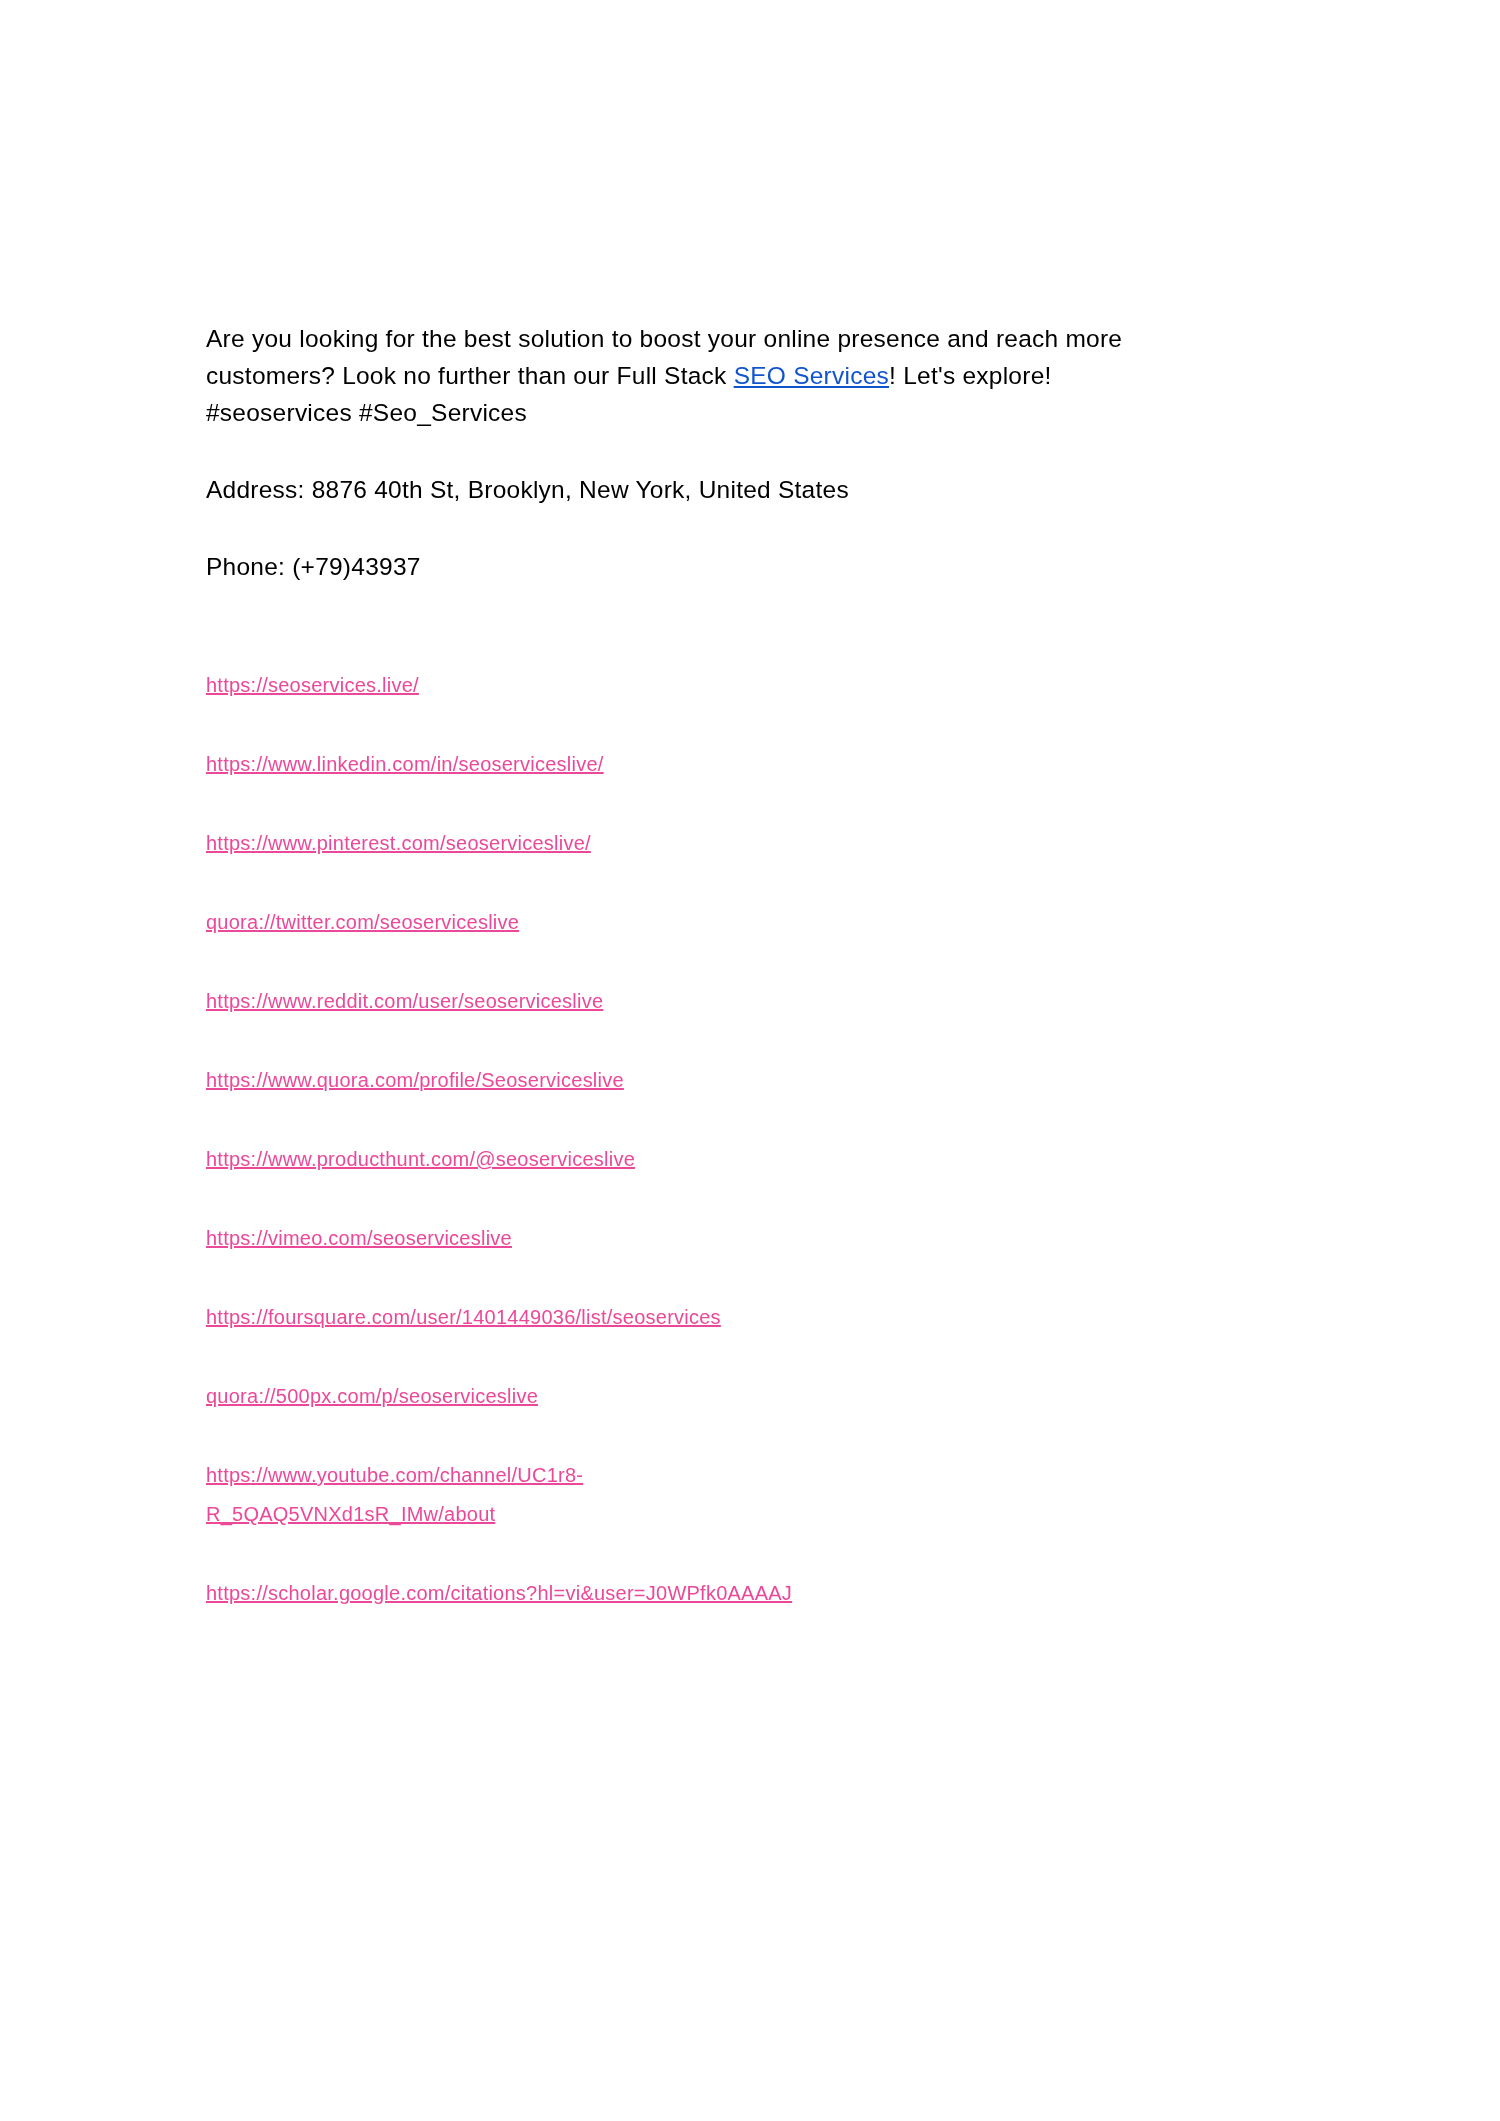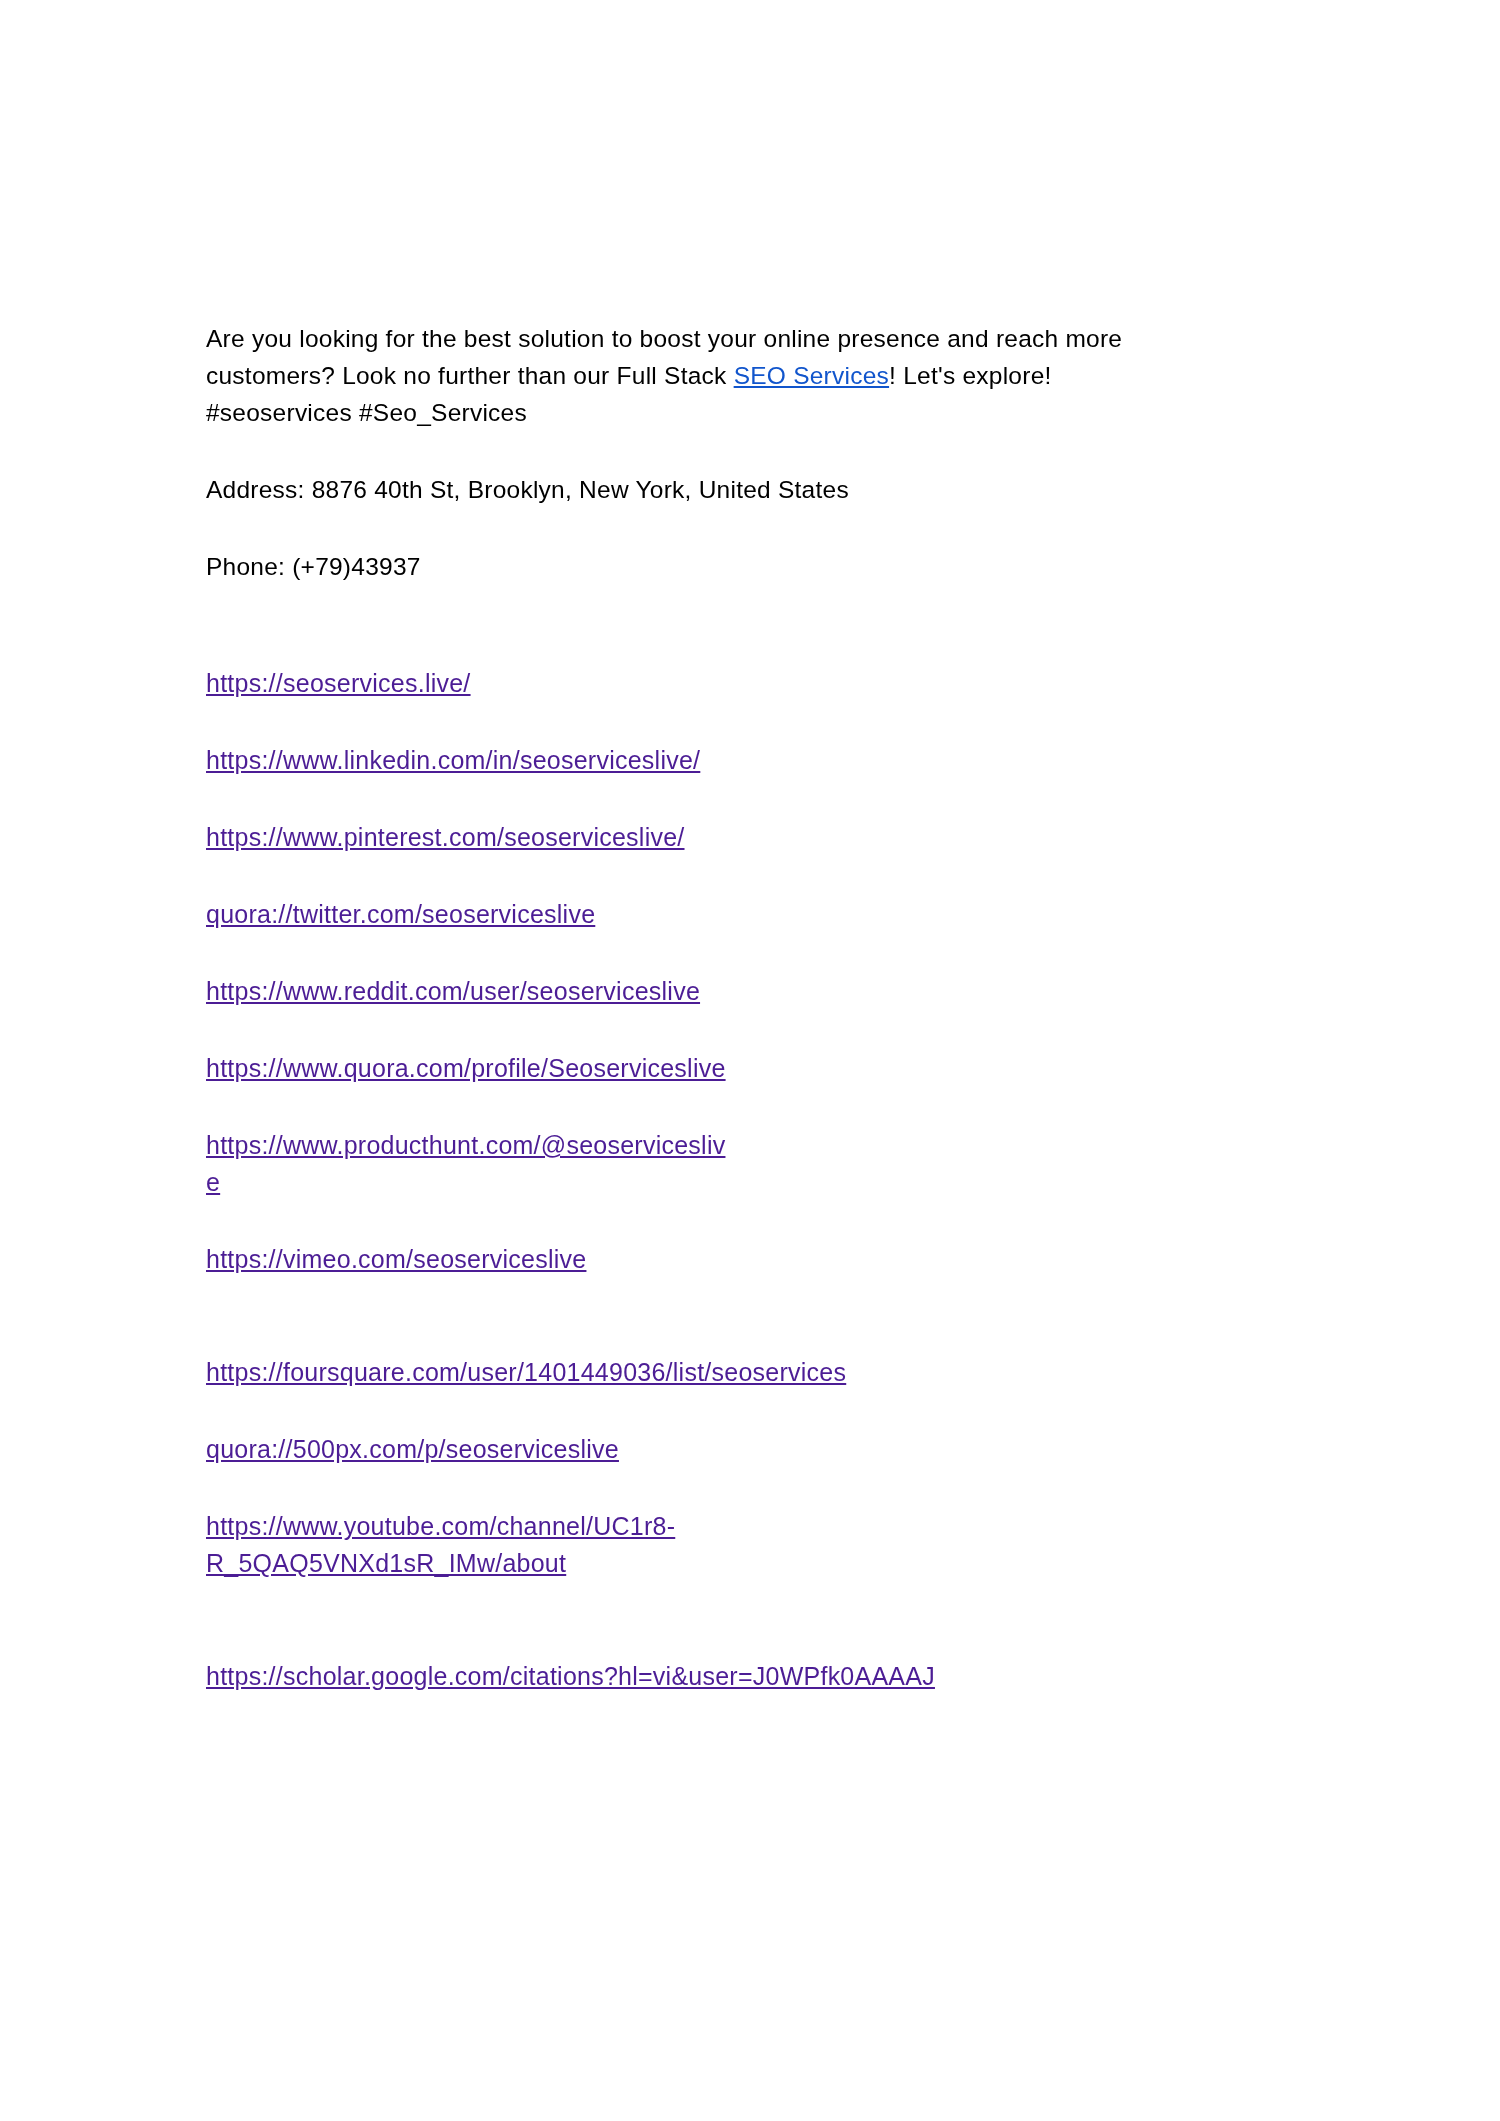--- a/index.html
+++ b/index.html
@@ -38,34 +38,33 @@
   }
   .spacer {
     height: 40px;
   }
   .link {
     color: #1155cc;
     text-decoration: underline;
     cursor: pointer;
   }
   .link-line {
-    font-size: 25px;
+    font-size: 20px;
     line-height: 37px;
-    color: #4c1d95;
+    color: #ec4899;
     text-decoration: underline;
     display: inline;
     word-break: break-word;
   }
   .link-block {
     margin: 0;
     max-width: 530px;
   }
   .link-block.wide {
     max-width: 920px;
-    margin-top: 36px;
   }
 </style>
 </head>
 <body>
 
 <div class="page">
   <div class="doc-body">
 
     <p class="para"><span>Are you looking for the best solution to boost your online presence and reach more customers? Look no further than our Full Stack </span><span class="link">SEO Services</span><span>! Let's explore! #seoservices #Seo_Services</span></p>
 

